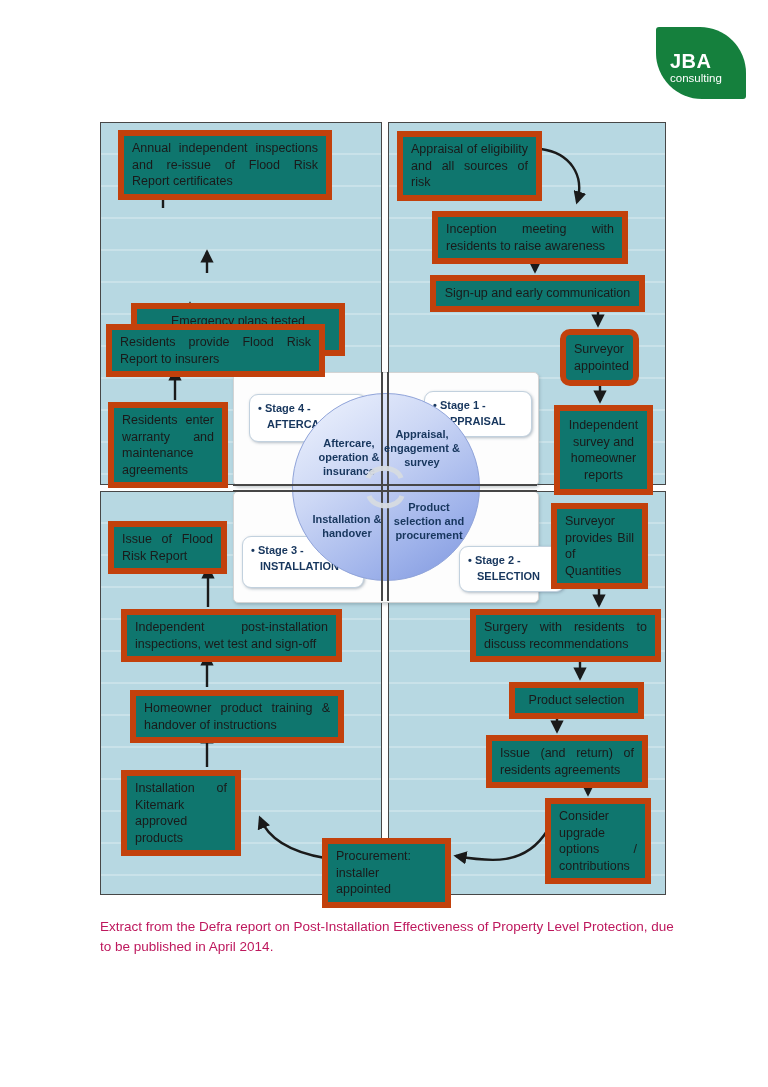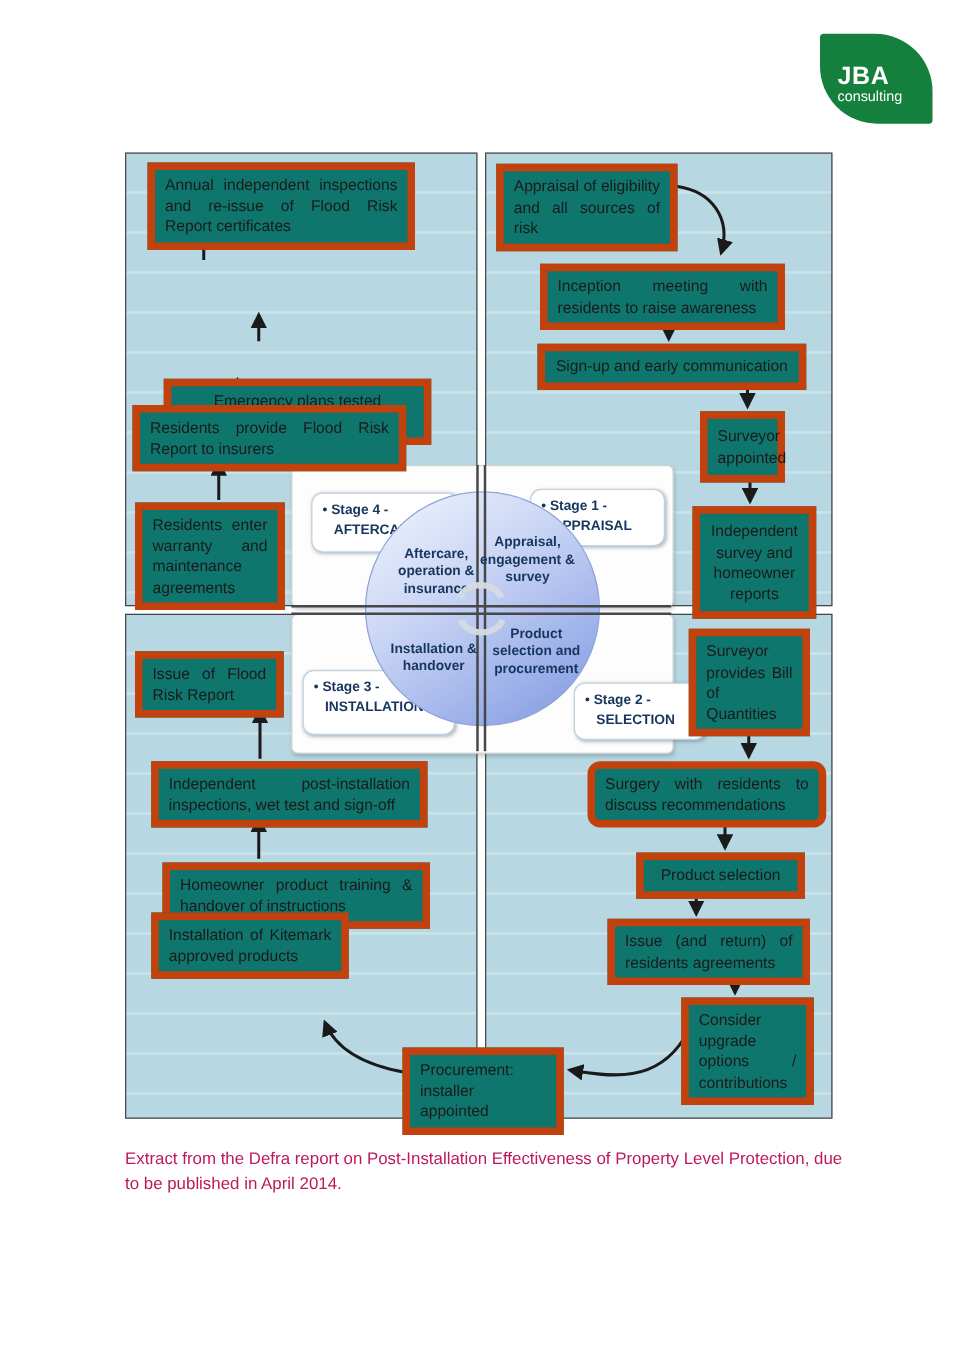--- a/index.html
+++ b/index.html
@@ -76,32 +76,32 @@
   }
   .pbox.center{text-align:center;text-align-last:center;}
   #b-annual{left:118px;top:130px;width:214px;}
   #b-community{left:118px;top:210px;width:220px;}
   #b-emergency{left:131px;top:275px;width:214px;margin-top:28px;}
   #b-residents-provide{left:106px;top:324px;width:219px;}
   #b-residents-enter{left:108px;top:402px;width:120px;}
   #b-appraisal{left:397px;top:131px;width:145px;}
   #b-inception{left:432px;top:211px;width:196px;}
   #b-signup{left:430px;top:275px;width:215px;}
-  #b-surveyor-appointed{left:560px;top:329px;width:68px;padding:6px 8px;}
+  #b-surveyor-appointed{left:560px;top:329px;width:79px;padding:6px 8px;border-radius:10px;}
   #b-independent-survey{left:554px;top:405px;width:99px;padding:6px 4px;}
   #b-boq{left:551px;top:503px;width:97px;}
-  #b-surgery{left:470px;top:609px;width:191px;border-radius:10px;}
+  #b-surgery{left:470px;top:609px;width:191px;}
   #b-product-selection{left:509px;top:682px;width:135px;}
   #b-issue-return{left:486px;top:735px;width:162px;}
   #b-consider{left:545px;top:798px;width:106px;}
   #b-procurement{left:322px;top:838px;width:129px;}
   #b-issue-frr{left:108px;top:521px;width:119px;}
   #b-post-install{left:121px;top:609px;width:221px;}
   #b-training{left:130px;top:690px;width:214px;}
-  #b-kitemark{left:121px;top:730px;width:158px;}
+  #b-kitemark{left:121px;top:770px;width:120px;}
   
   #caption{
     position:absolute;left:100px;top:917px;width:574px;
     font-size:13.5px;line-height:1.45;color:#be185d;
   }
 </style>
 </head>
 <body>
 
 <div id="page">

